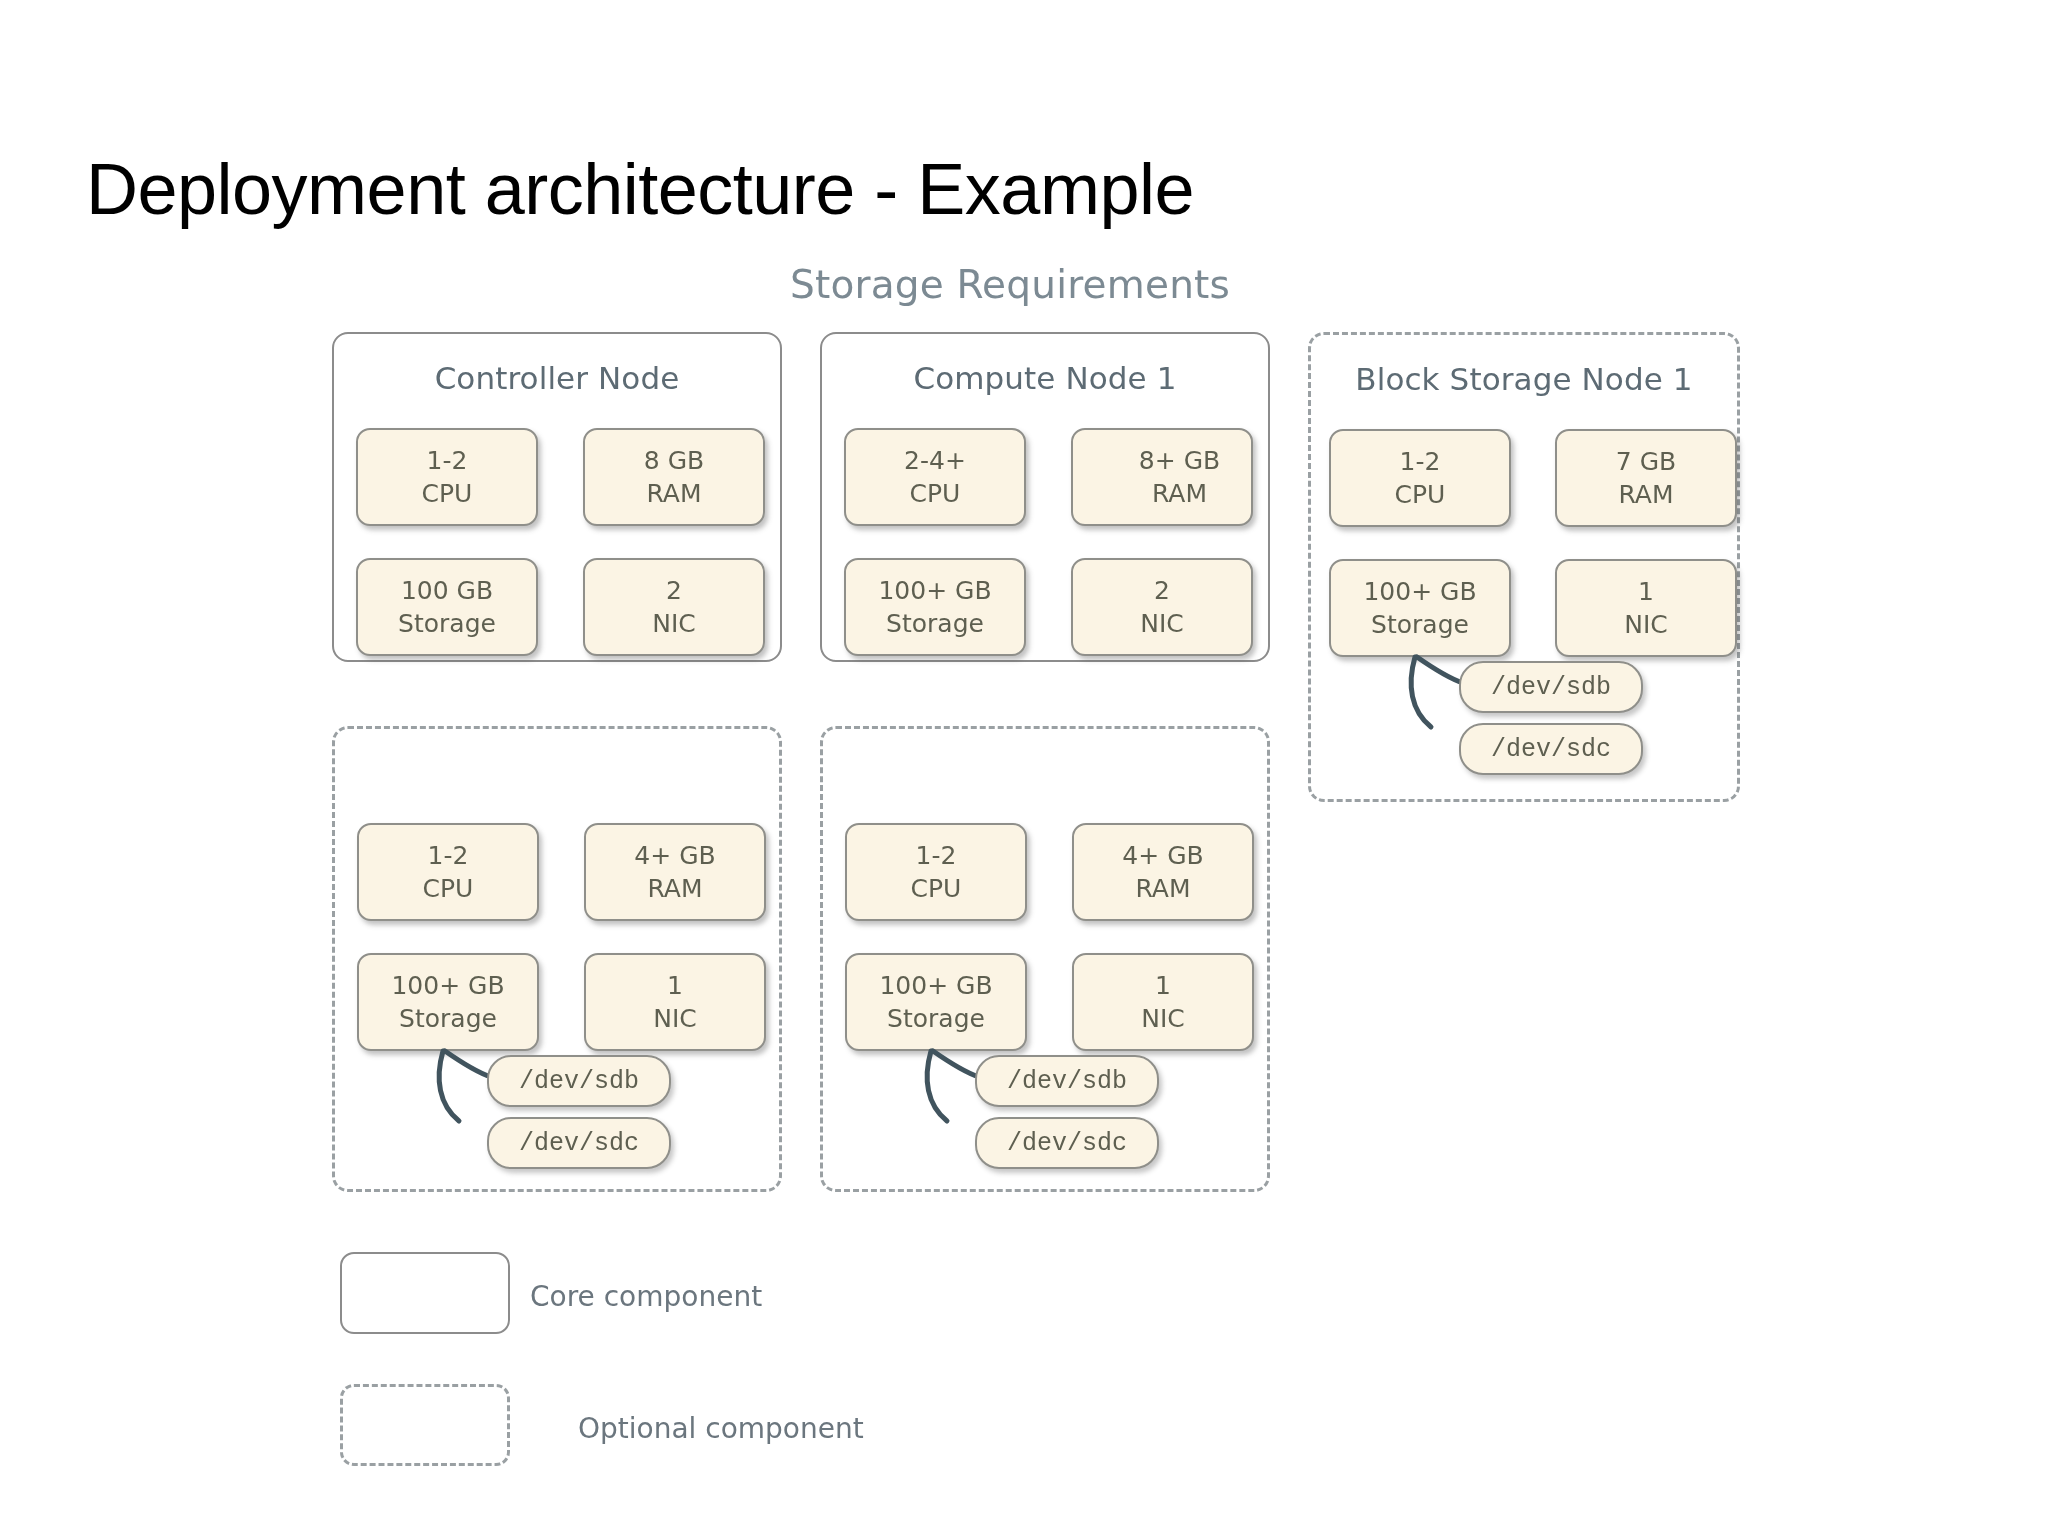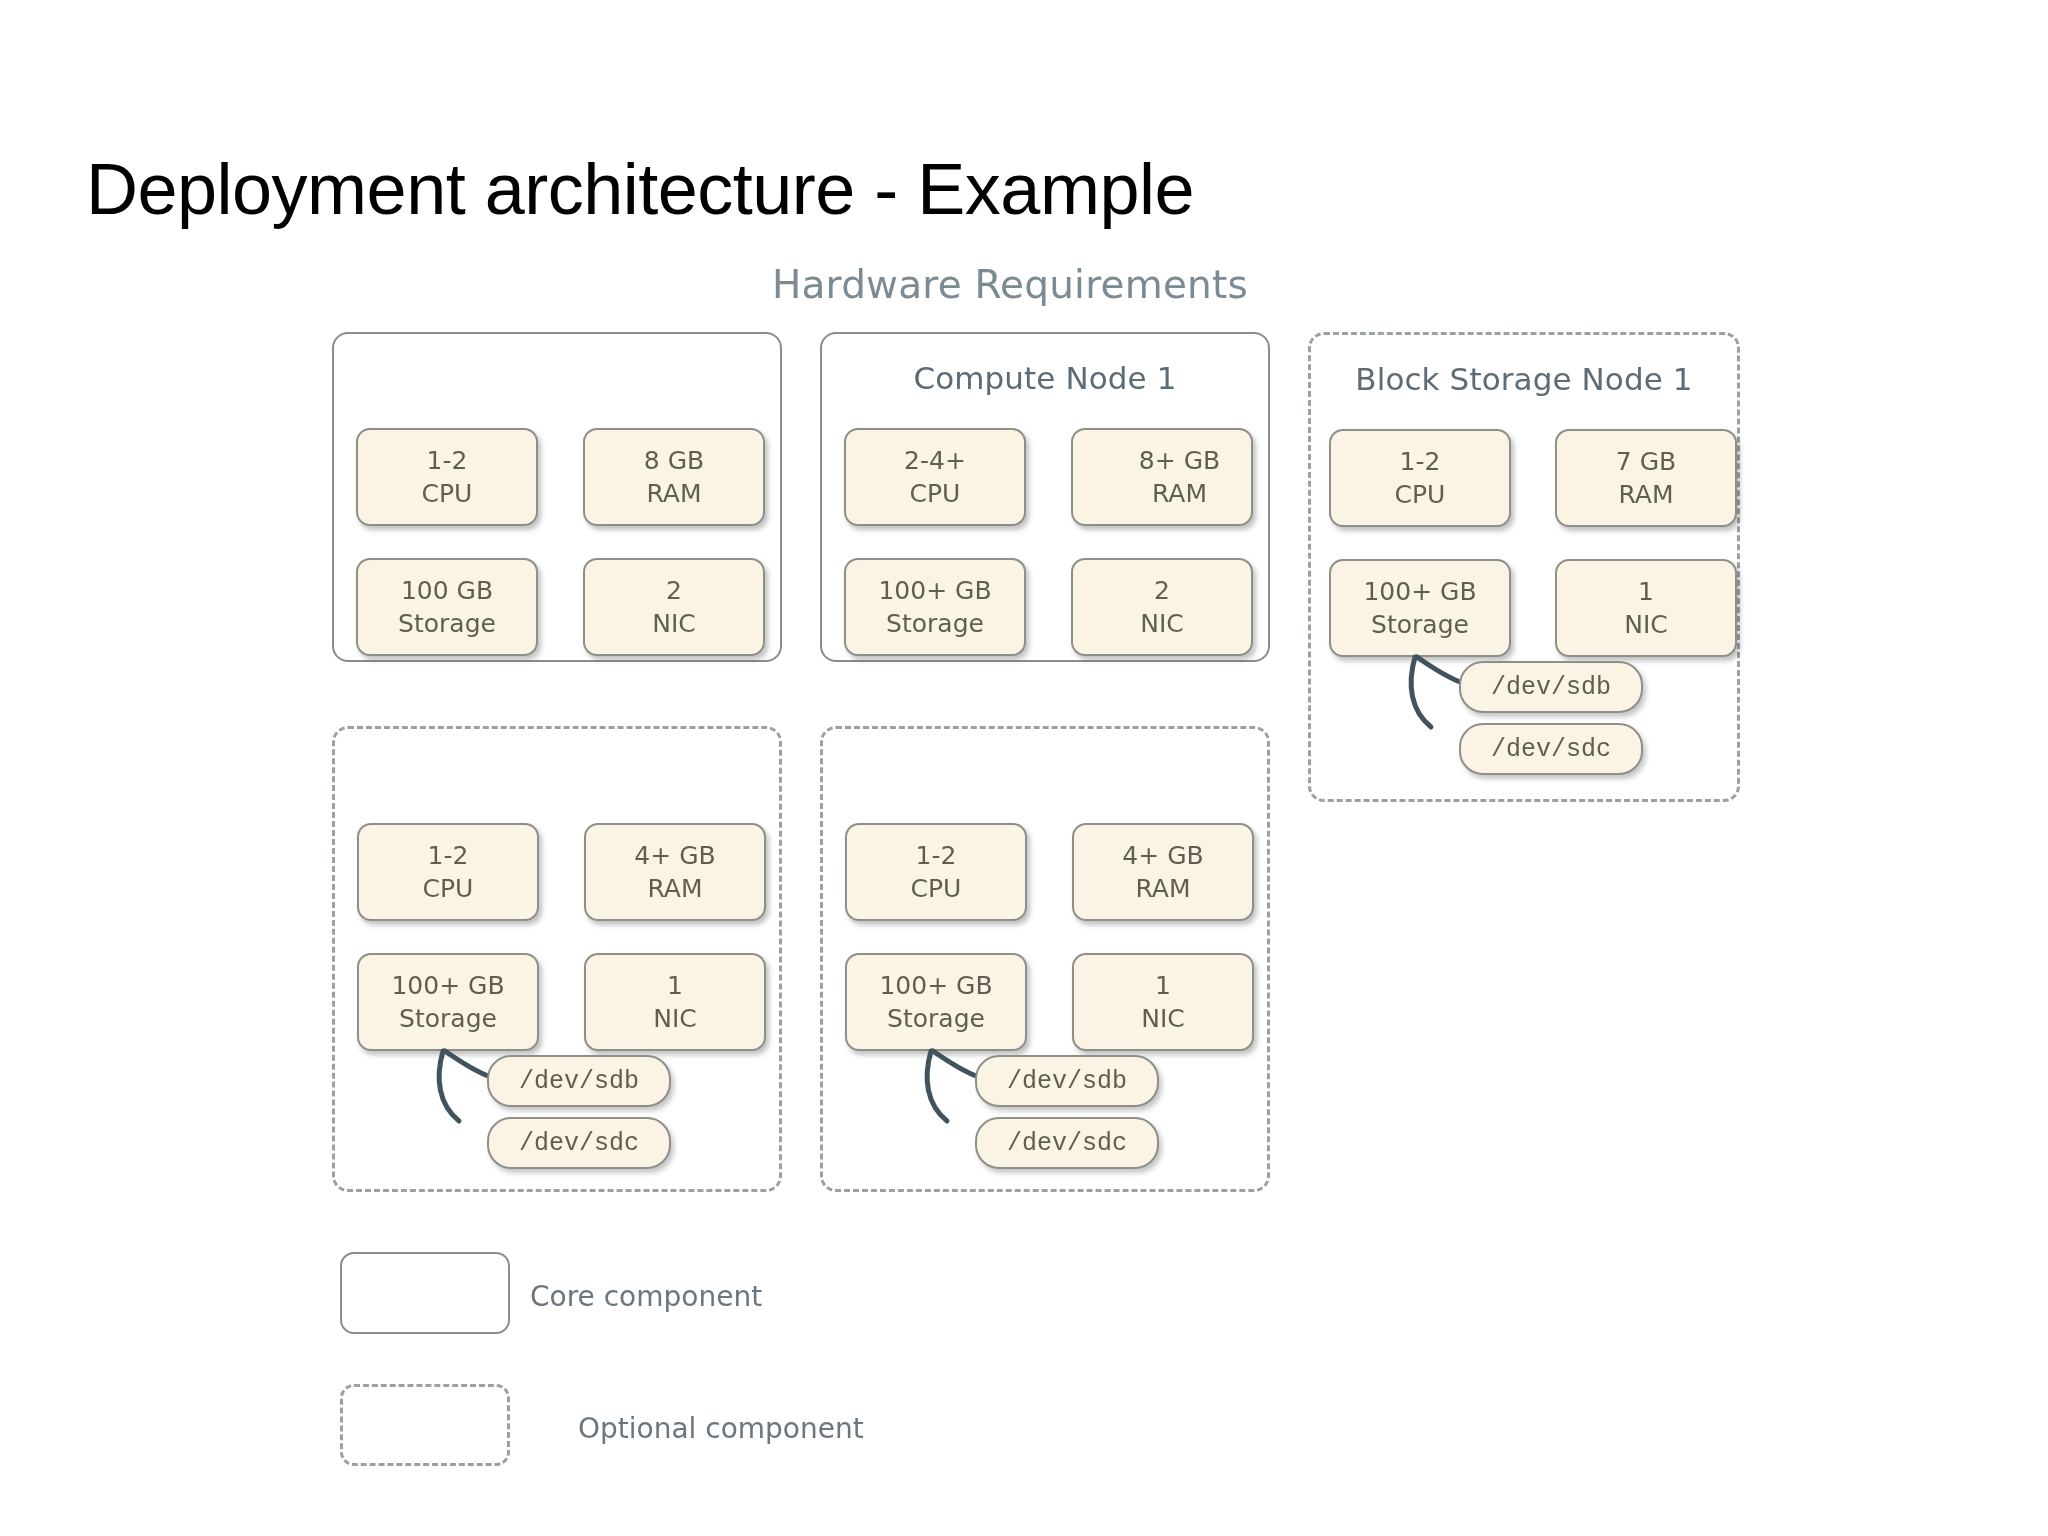--- a/index.html
+++ b/index.html
@@ -133,24 +133,25 @@
     color: #6b767e;
     white-space: nowrap;
   }
 </style>
 </head>
 <body>
 
 <div id="slide-title">Deployment architecture - Example</div>
 
 <div id="diagram-subtitle">
-  <span class="inner">Hardware Requirements</span>
+  <span class="inner">Storage Requirements</span>
 </div>
 
 <div class="node core" style="left:332px; top:332px; width:450px; height:330px;">
+  <div class="node-title">Controller Node</div>
 
   <div class="chip" style="left:22px; top:94px; width:182px; height:98px;">
     <span class="l1">1-2</span>
     <span class="l2">CPU</span>
   </div>
   <div class="chip" style="left:249px; top:94px; width:182px; height:98px;">
     <span class="l1">8 GB</span>
     <span class="l2">RAM</span>
   </div>
   <div class="chip" style="left:22px; top:224px; width:182px; height:98px;">

